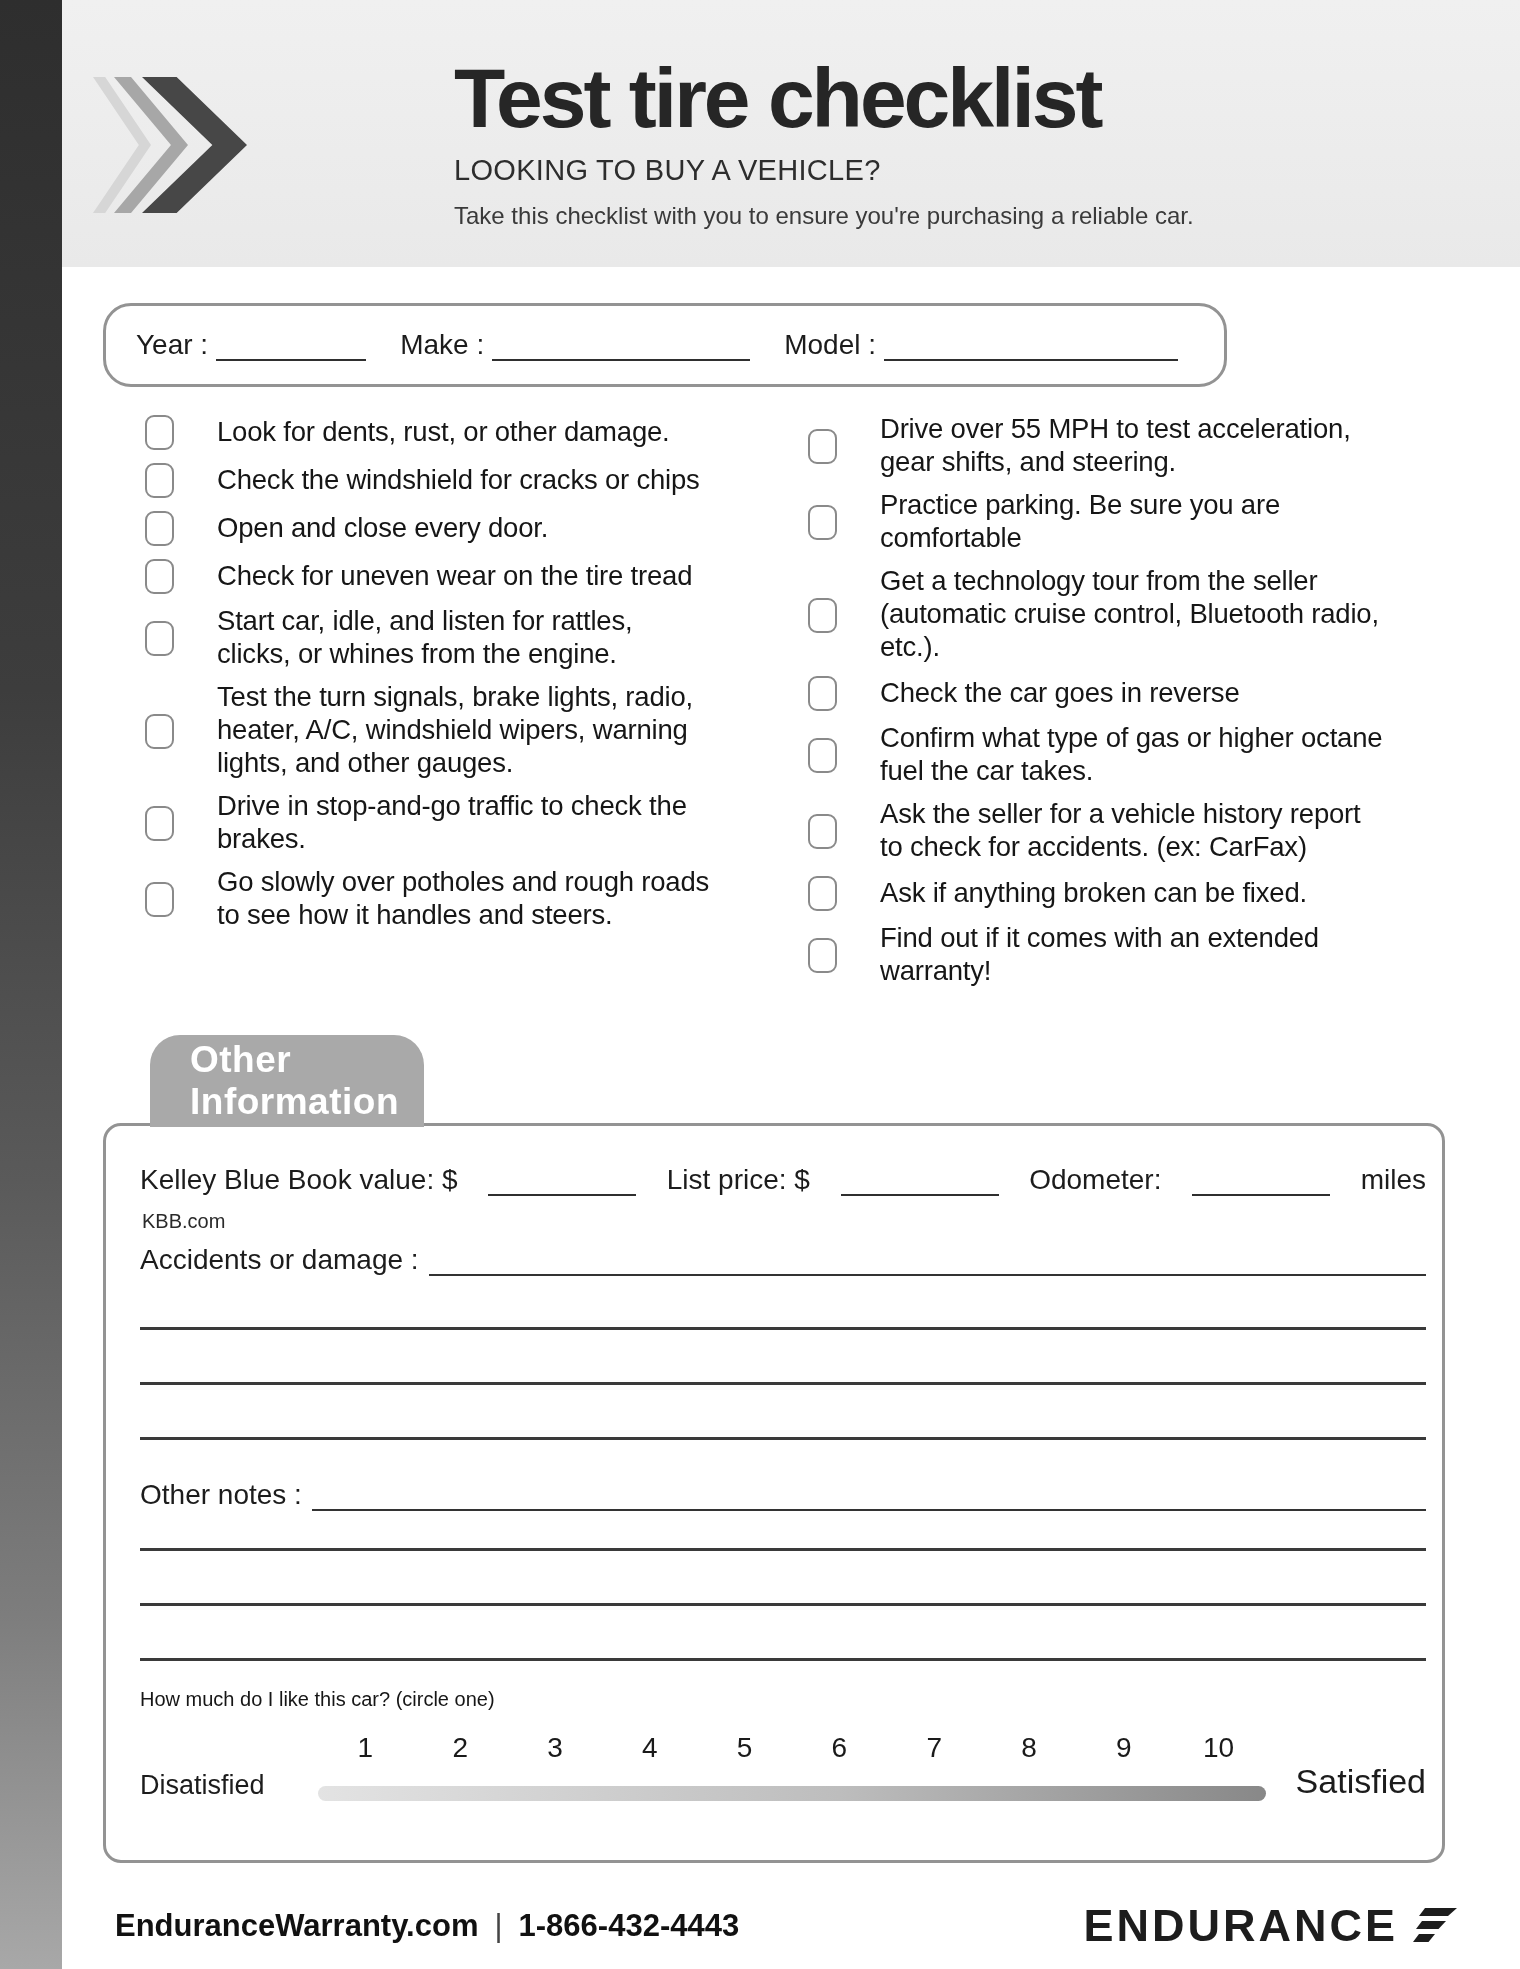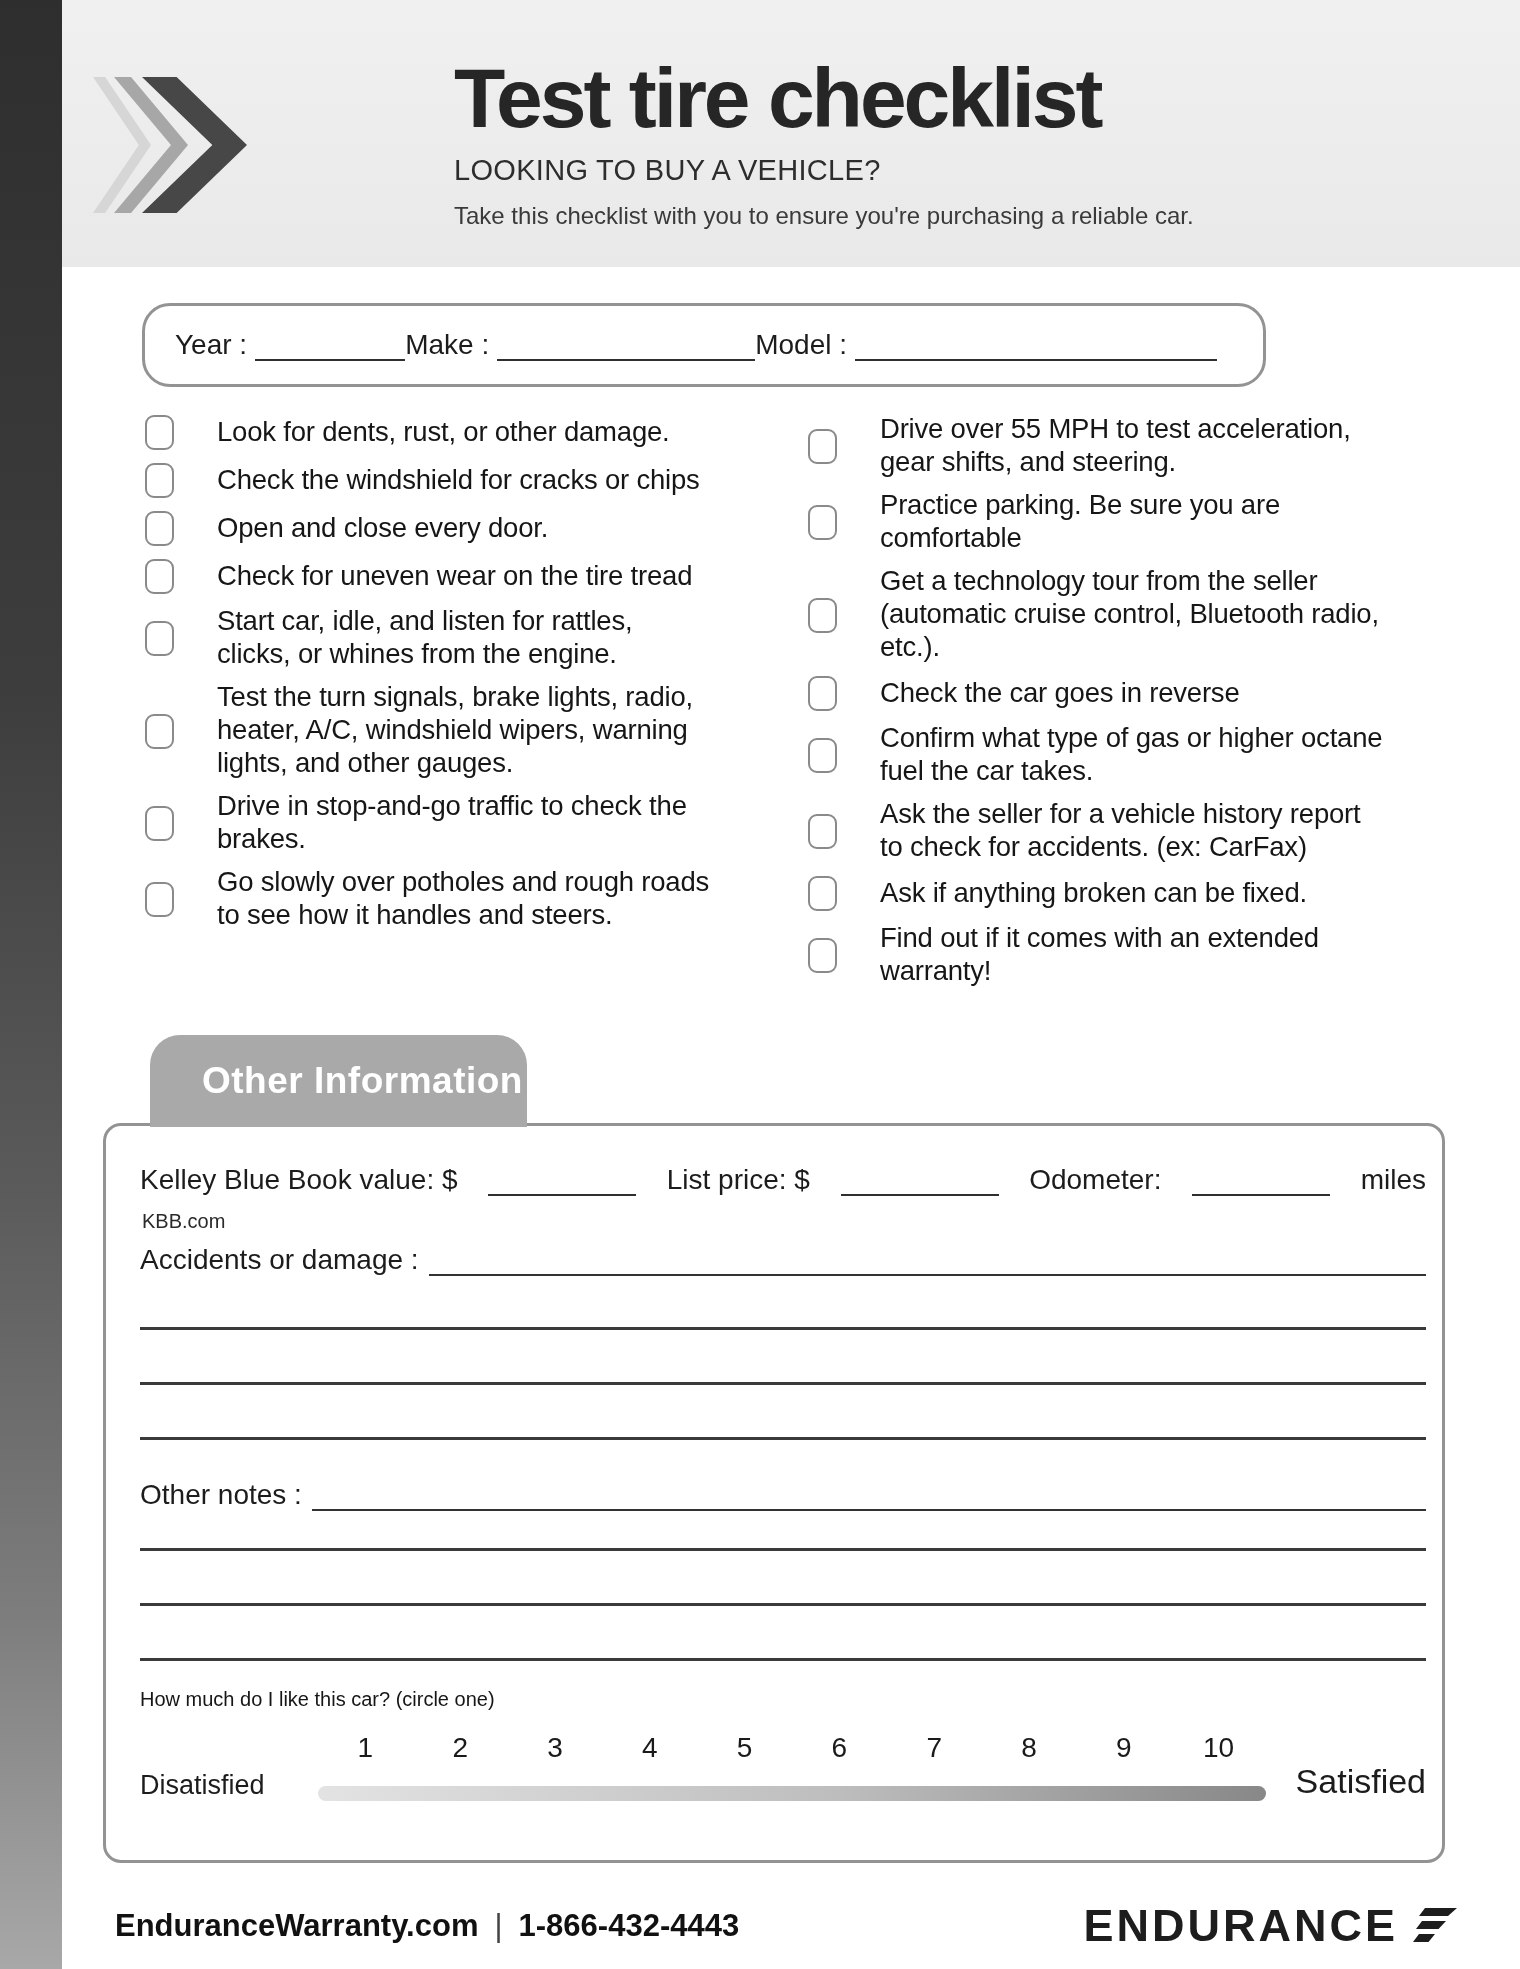--- a/index.html
+++ b/index.html
@@ -29,21 +29,21 @@
   .header-text { position:absolute; left:392px; top:54px; }
   .title { font-size:84px; font-weight:bold; letter-spacing:-3px; line-height:1.05;
     color:#262626; }
   .subtitle { margin-top:12px; font-size:29px; color:#2d2d2d; letter-spacing:0.3px; }
   .tagline { margin-top:15px; font-size:24px; color:#3a3a3a; }
 
   
   .vehicle-box {
     position:absolute; left:103px; top:303px; width:1124px; height:84px;
     border:3px solid #939393; border-radius:28px; background:#fff;
-    display:flex; align-items:center; padding:0 46px 0 30px; font-size:28px;margin-left:39px;
+    display:flex; align-items:center; padding:0 46px 0 30px; gap:34px; font-size:28px;
   }
   .field { display:flex; align-items:flex-end; }
   .field-label { color:#1c1c1c; margin-right:8px; white-space:nowrap; }
   .wline { display:inline-block; border-bottom:2px solid #2f2f2f; height:30px; }
   .year-line { width:150px; }
   .make-line { width:258px; }
   .model-line { flex:1; }
   .field-model { flex:1; }
 
   
@@ -52,23 +52,23 @@
   .col-right { left:808px; width:648px; }
   .check-item { display:flex; align-items:center; gap:43px; margin-bottom:10px; }
   .checkbox {
     flex:none; width:29px; height:35px; margin-top:3px;
     border:2.5px solid #8a8a8a; border-radius:9px; background:#fff; cursor:pointer;
   }
   .check-label { font-size:27.5px; line-height:1.2; color:#161616; white-space:pre-line; letter-spacing:-0.2px; }
 
   
   .tab {
-    position:absolute; left:150px; top:1035px; width:377px; height:92px; z-index:2;
+    position:absolute; left:150px; top:1035px; width:274px; height:92px; z-index:2;
     background:#a9a9a9; border-radius:30px 30px 0 0;
-    display:flex; align-items:center; padding-left:52px;
+    display:flex; align-items:center; padding-left:40px;
   }
   .tab-text { color:#ffffff; font-weight:bold; font-size:37px; letter-spacing:0.5px; }
   .other-box {
     position:absolute; left:103px; top:1123px; width:1342px; height:740px; z-index:1;
     border:3px solid #939393; border-radius:18px; background:#fff;
   }
   .obox-row { position:absolute; left:34px; right:16px; display:flex; align-items:flex-end; font-size:28px; }
   .kbb-row { top:38px; justify-content:space-between; }
   .kbb-row .wline { height:30px; }
   .kbb-line { width:148px; }

